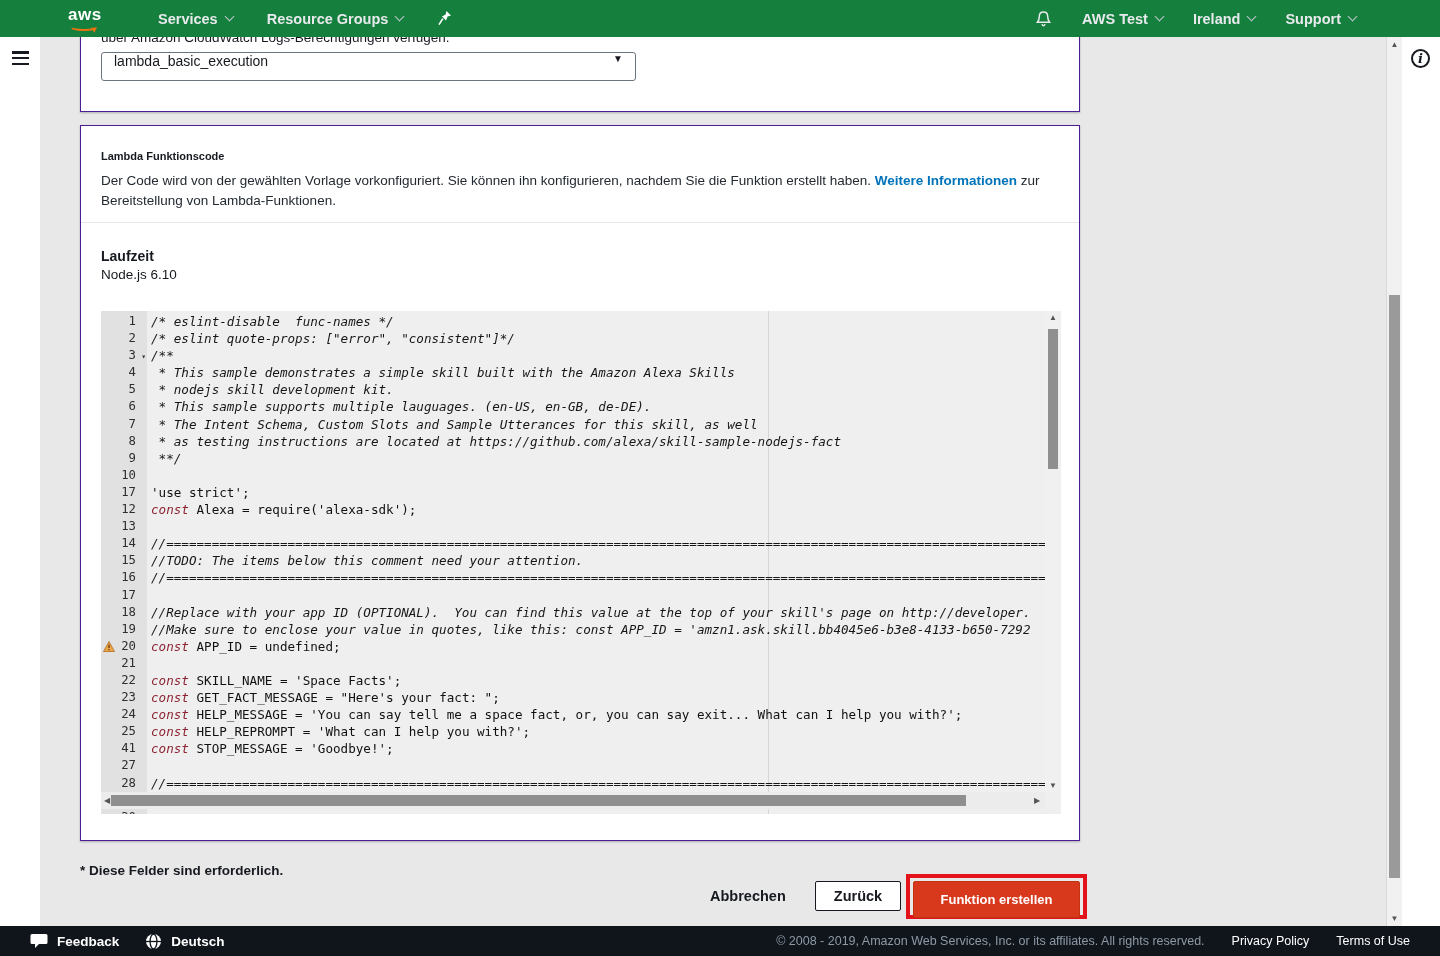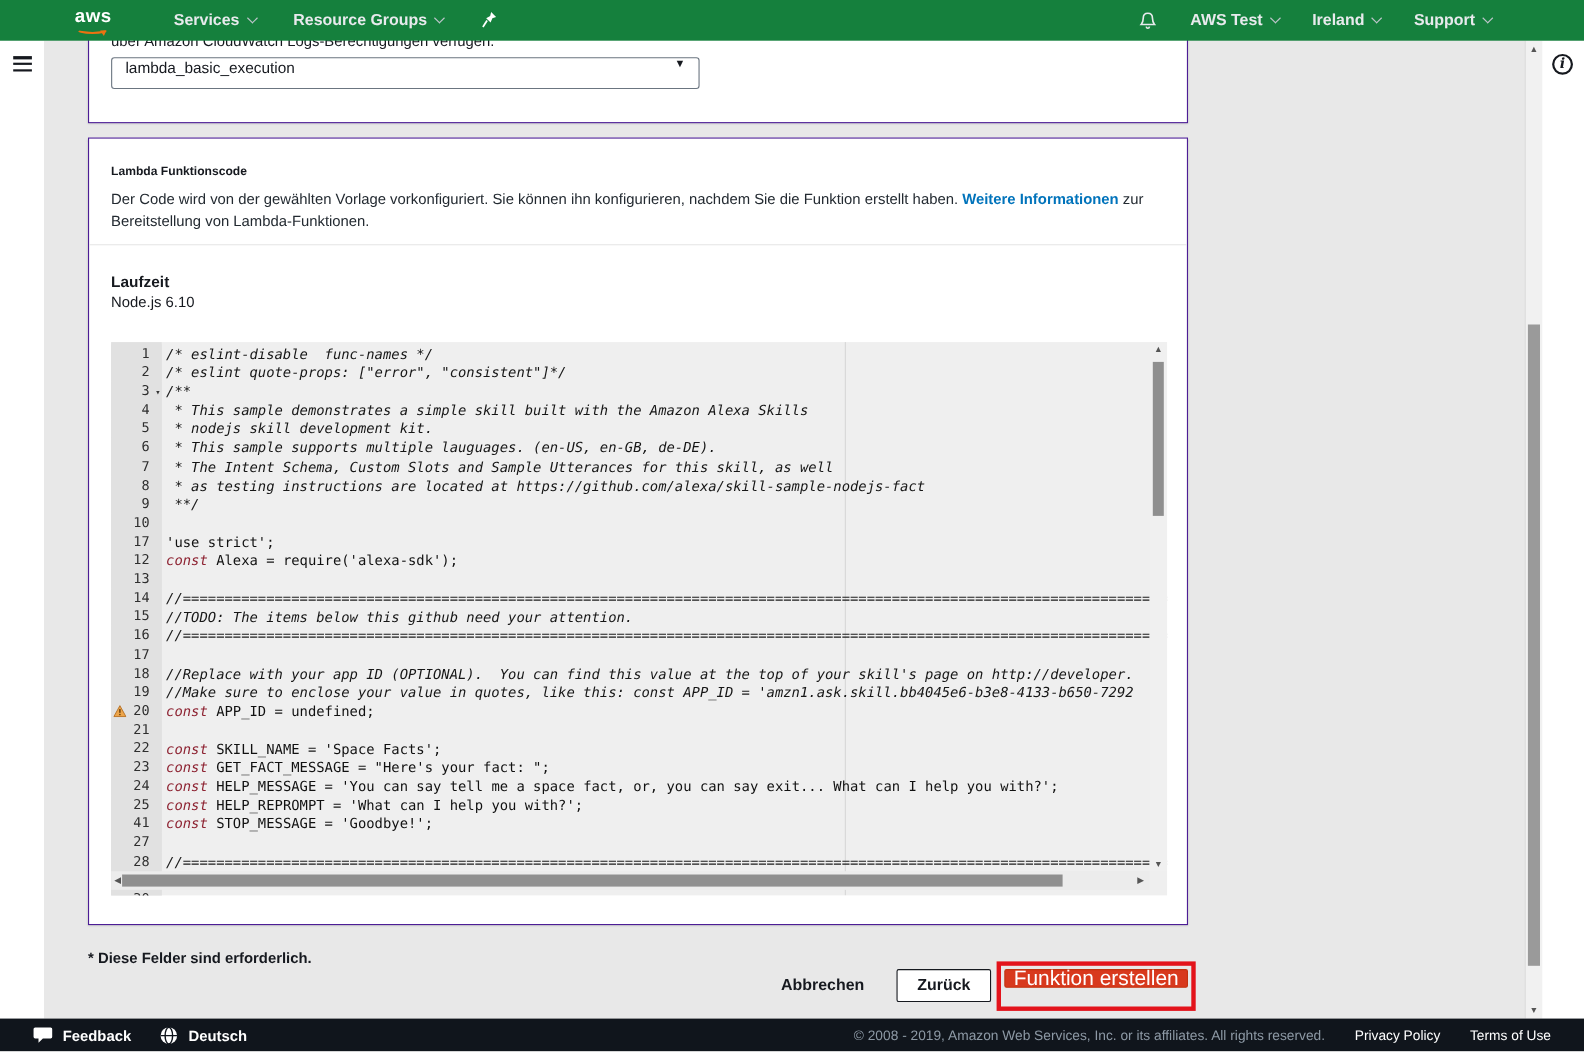--- a/index.html
+++ b/index.html
@@ -82,22 +82,22 @@
   
   .required-note { position:absolute; left:80px; top:863px; font-size:13.5px; font-weight:bold; z-index:2;text-align:center; }
   .btn-cancel { position:absolute; left:710px; top:888px; font-size:14.5px; font-weight:bold; color:#16191f; cursor:pointer; z-index:2; }
   .btn-back {
     position:absolute; left:815px; top:881px; width:86px; height:30px; background:#fff;
     border:1px solid #16191f; border-radius:2px; font-size:14.5px; font-weight:bold; color:#16191f;
     display:flex; align-items:center; justify-content:center; cursor:pointer; z-index:2;
   }
   .annotation { position:absolute; left:906px; top:874px; width:181px; height:45px; border:4px solid #e3131b; z-index:2; }
   .btn-create {
-    position:absolute; left:3px; top:3px; width:167px; height:17px; border-radius:2px;
-    background:#d8391d; border:1px solid #c2330f; color:#fff; font-size:19px; font-weight:normal;
+    position:absolute; left:3px; top:3px; width:167px; height:37px; border-radius:2px;
+    background:#d8391d; border:1px solid #c2330f; color:#fff; font-size:13px; font-weight:bold;
     display:flex; align-items:center; justify-content:center; cursor:pointer;
   }
   
   .footer {
     position:absolute; left:0; top:926px; width:1440px; height:30px; background:#10151c;
     display:flex; align-items:center; color:#fff; z-index:30;
   }
   .f-item { display:flex; align-items:center; gap:9px; font-size:13.5px; font-weight:bold; color:#fff; cursor:pointer; }
   .f-left { display:flex; align-items:center; gap:26px; padding-left:30px; }
   .f-right { margin-left:auto; display:flex; align-items:center; gap:27px; padding-right:30px; }
@@ -187,21 +187,21 @@
           <div class="cl"><div class="g">5</div><div class="c"><span class="cm"> * nodejs skill development kit.</span></div></div>
           <div class="cl"><div class="g">6</div><div class="c"><span class="cm"> * This sample supports multiple lauguages. (en-US, en-GB, de-DE).</span></div></div>
           <div class="cl"><div class="g">7</div><div class="c"><span class="cm"> * The Intent Schema, Custom Slots and Sample Utterances for this skill, as well</span></div></div>
           <div class="cl"><div class="g">8</div><div class="c"><span class="cm"> * as testing instructions are located at https://github.com/alexa/skill-sample-nodejs-fact</span></div></div>
           <div class="cl"><div class="g">9</div><div class="c"><span class="cm"> **/</span></div></div>
           <div class="cl"><div class="g">10</div><div class="c"></div></div>
           <div class="cl"><div class="g">17</div><div class="c">'use strict';</div></div>
           <div class="cl"><div class="g">12</div><div class="c"><span class="kw">const</span> Alexa = require('alexa-sdk');</div></div>
           <div class="cl"><div class="g">13</div><div class="c"></div></div>
           <div class="cl"><div class="g">14</div><div class="c"><span class="cm">//================================================================================================================================</span></div></div>
-          <div class="cl"><div class="g">15</div><div class="c"><span class="cm">//TODO: The items below this github need your attention.</span></div></div>
+          <div class="cl"><div class="g">15</div><div class="c"><span class="cm">//TODO: The items below this comment need your attention.</span></div></div>
           <div class="cl"><div class="g">16</div><div class="c"><span class="cm">//================================================================================================================================</span></div></div>
           <div class="cl"><div class="g">17</div><div class="c"></div></div>
           <div class="cl"><div class="g">18</div><div class="c"><span class="cm">//Replace with your app ID (OPTIONAL).  You can find this value at the top of your skill's page on http://developer.</span></div></div>
           <div class="cl"><div class="g">19</div><div class="c"><span class="cm">//Make sure to enclose your value in quotes, like this: const APP_ID = 'amzn1.ask.skill.bb4045e6-b3e8-4133-b650-7292</span></div></div>
           <div class="cl"><div class="g">20<span class="warn"><svg width="12" height="11" viewBox="0 0 12 11">
                   <path d="M6 0.5 L11.5 10.5 H0.5 Z" fill="#eda54a" stroke="#b36b1e" stroke-width="0.8"></path>
                   <rect x="5.4" y="3.6" width="1.2" height="3.4" fill="#5a3507"></rect>
                   <rect x="5.4" y="8" width="1.2" height="1.2" fill="#5a3507"></rect>
                 </svg></span></div><div class="c"><span class="kw">const</span> APP_ID = undefined;</div></div>
           <div class="cl"><div class="g">21</div><div class="c"></div></div>

